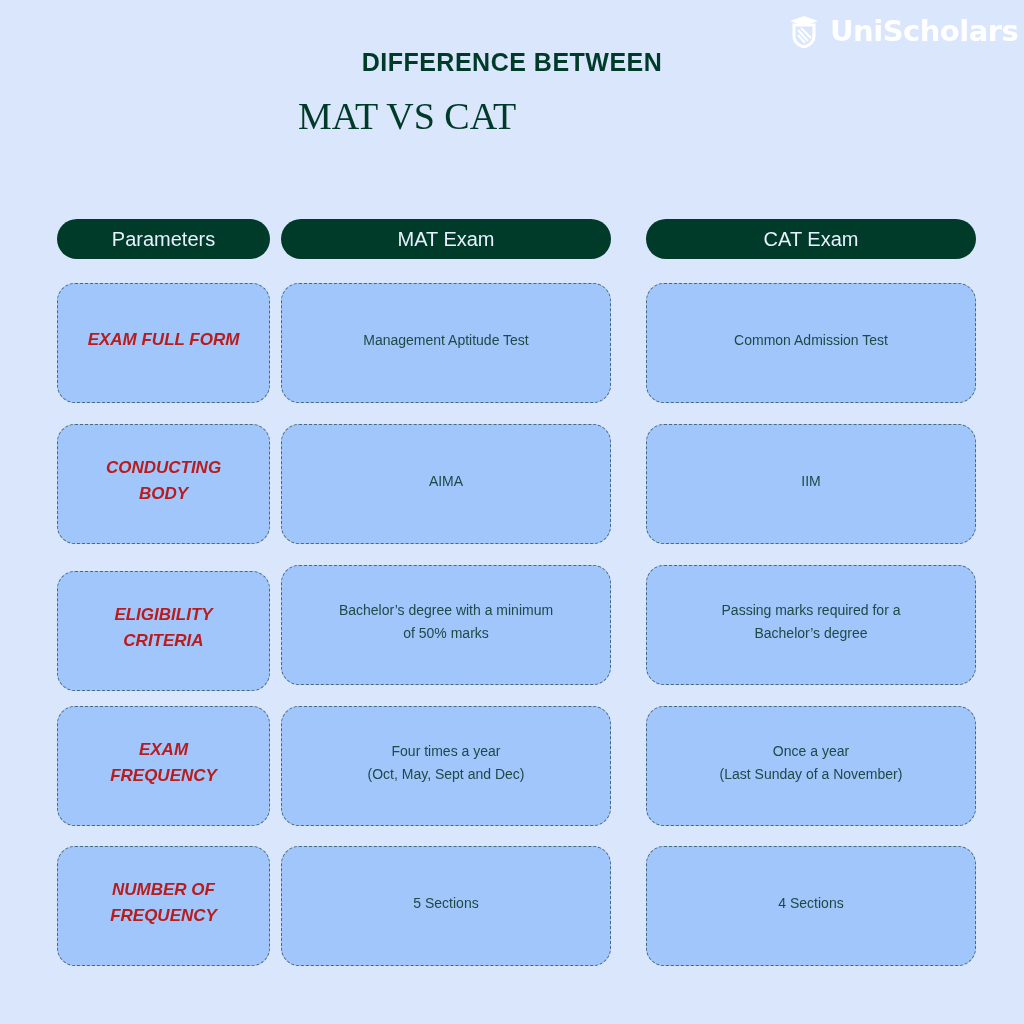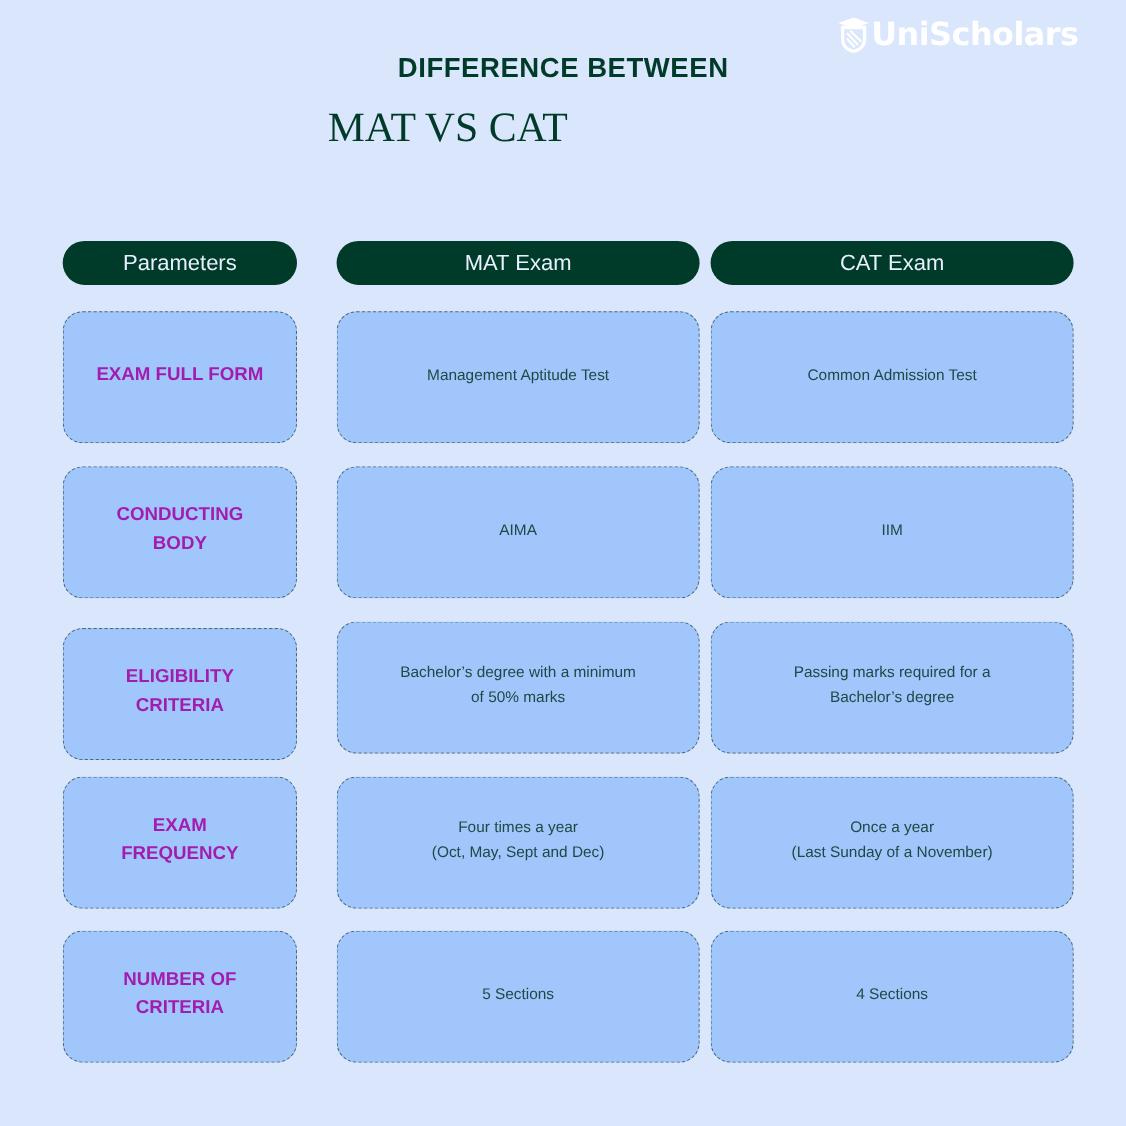--- a/index.html
+++ b/index.html
@@ -1,26 +1,26 @@
 <!DOCTYPE html>
 <html><head>
 <meta charset="utf-8">
 <style>
   * { box-sizing: border-box; margin: 0; padding: 0; }
   html, body { width: 1024px; height: 1024px; }
   body { background: #d9e6fc; position: relative; overflow: hidden; font-family: "Liberation Sans", sans-serif; color: #003a29; }
-  .logo { position: absolute; left: 760px; top: 14px; display: flex; align-items: center; gap: 0; }
+  .logo { position: absolute; left: 788px; top: 14px; display: flex; align-items: center; gap: 10px; }
   .logo-text { font-family: "DejaVu Sans", sans-serif; font-weight: bold; font-size: 29px; color: #ffffff; letter-spacing: -0.5px; }
   .title1 { position: absolute; left: 0; width: 1024px; top: 48px; text-align: center; font-family: "Liberation Sans", sans-serif; font-weight: bold; font-size: 25px; color: #003a29; letter-spacing: 0.5px; }
   .title2 { position: absolute; left: 0; width: 814px; top: 94px; text-align: center; font-family: "Liberation Serif", serif; font-size: 38px; color: #003a29; }
   .hdr { position: absolute; top: 219px; height: 40px; background: #003a29; border-radius: 23px; color: #e8f0ff; font-size: 20px; display: flex; align-items: center; justify-content: center; }
   .cell { position: absolute; height: 120px; background: #a0c6fc; border: 1px dashed #4a6a78; border-radius: 18px; display: flex; align-items: center; justify-content: center; text-align: center; font-size: 14px; line-height: 23px; color: #1e4a45; }
-  .cell.param { font-weight: bold; color: #a21caf; font-size: 17px; line-height: 26px; }
+  .cell.param { font-weight: bold; color: #b91c1c; font-size: 17px; line-height: 26px; font-style: italic; }
   .c0 { left: 57px; width: 213px; }
-  .c1 { left: 306px; width: 330px; }
+  .c1 { left: 281px; width: 330px; }
   .c2 { left: 646px; width: 330px; }
   .cell span { white-space: pre-line; display: block; padding-bottom: 6px; }
 </style>
 </head>
 <body>
 
 <div class="logo">
   <svg width="32" height="34" viewBox="0 0 32 34">
     <path d="M2 7 L16 2 L30 7 L16 12 Z" fill="#fff"></path>
     <path d="M6 11 L26 11 L26 22 Q26 30 16 33 Q6 30 6 22 Z" fill="none" stroke="#fff" stroke-width="3"></path>
@@ -78,20 +78,20 @@
     <span>Four times a year
 (Oct, May, Sept and Dec)</span>
   </div>
 <div class="cell c2" style="top:706px">
     <span>Once a year
 (Last Sunday of a November)</span>
   </div>
 
 <div class="cell param c0" style="top:846px">
     <span>NUMBER OF
-CRITERIA</span>
+FREQUENCY</span>
   </div>
 <div class="cell c1" style="top:846px">
     <span>5 Sections</span>
   </div>
 <div class="cell c2" style="top:846px">
     <span>4 Sections</span>
   </div>
 
 </body></html>

